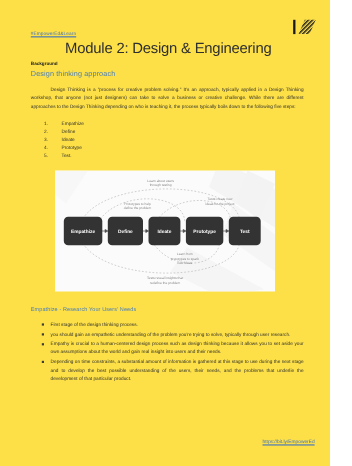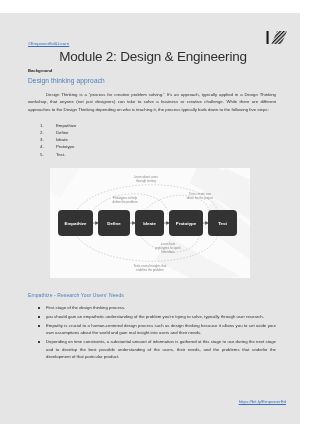--- a/index.html
+++ b/index.html
@@ -11,23 +11,22 @@
     width: 300px;
     height: 424px;
     overflow: hidden;
     font-family: "Liberation Sans", sans-serif;
     color: #2b2b2b;
     position: relative;
   }
   .page {
     position: absolute;
     inset: 0;
-    background: #e5e5e5;
+    background: #fde047;
     padding: 14px;
-    margin-top: 13px;
   }
 
   
   .logo {
     position: absolute;
     right: 12px;
     top: 17px;
     width: 22px;
     height: 16px;
   }

